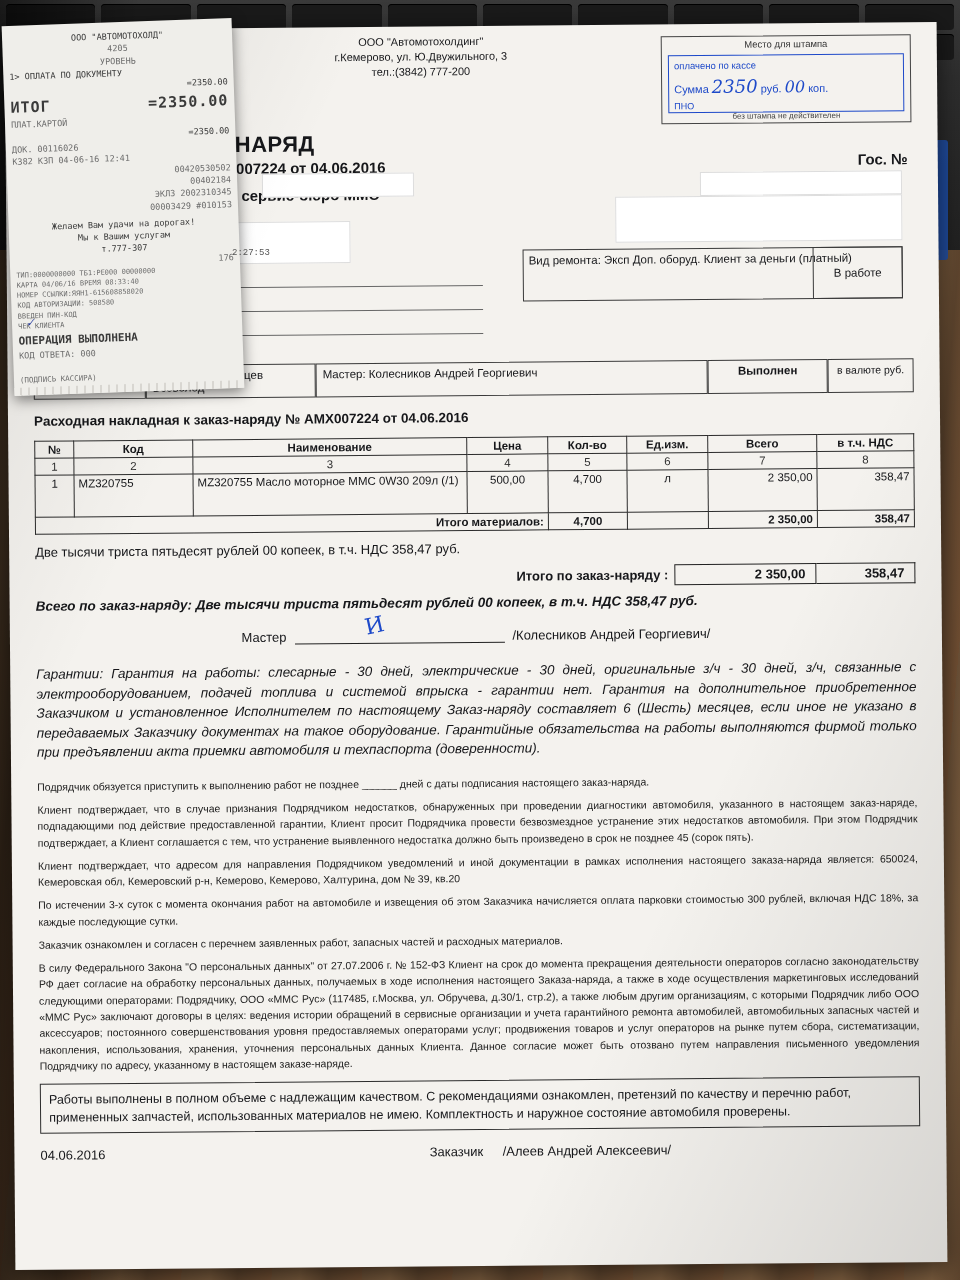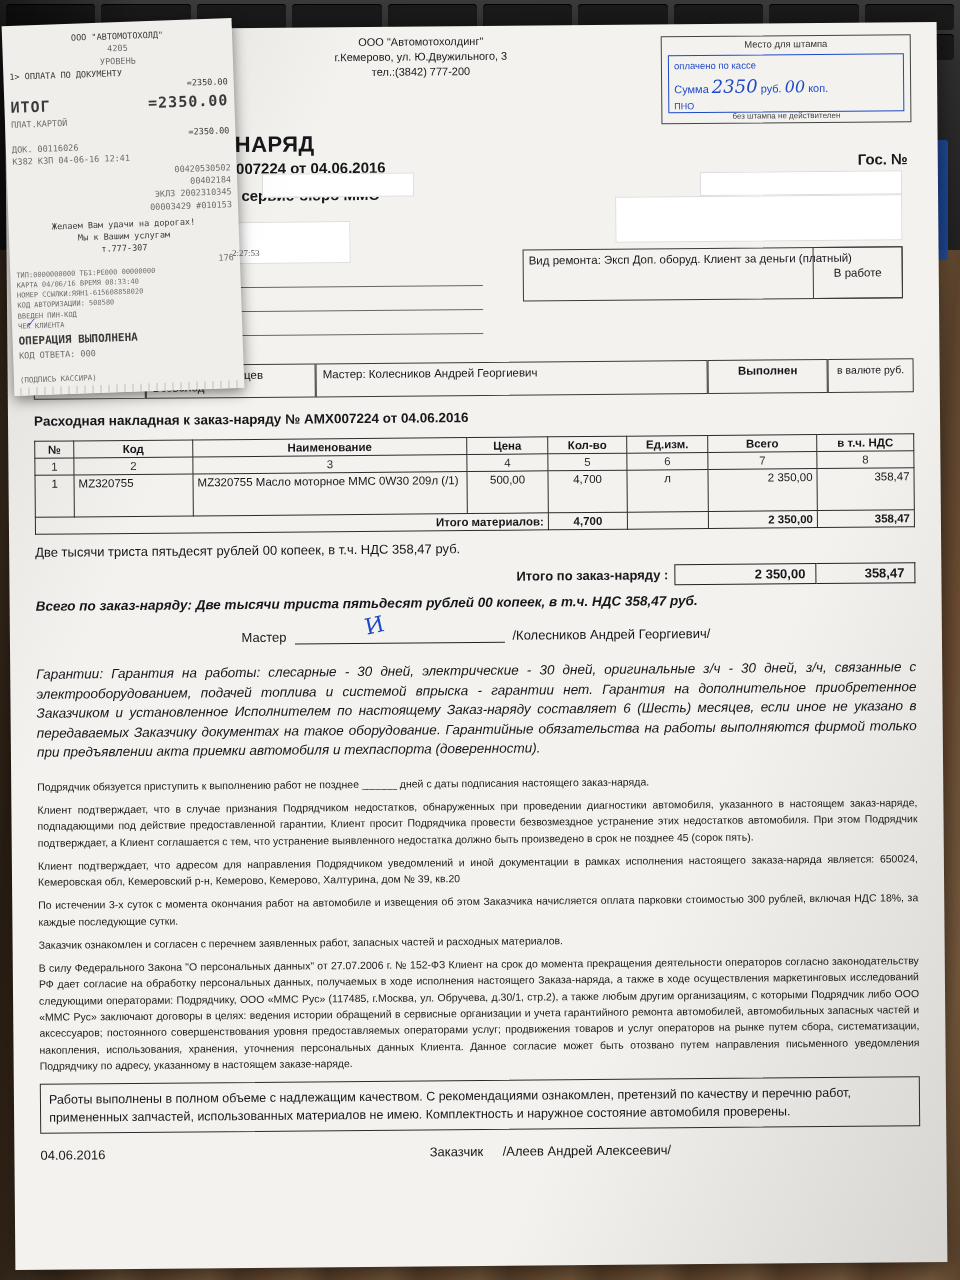--- a/index.html
+++ b/index.html
@@ -328,15 +328,15 @@
   <div class="faded" style="font-size:7px">КОД АВТОРИЗАЦИИ:              508580</div>
   <div class="faded" style="font-size:7px">ВВЕДЕН ПИН-КОД</div>
   <div class="faded" style="font-size:7px">ЧЕК КЛИЕНТА</div>
   <div class="md" style="margin-top:2px">ОПЕРАЦИЯ ВЫПОЛНЕНА</div>
   <div class="faded">КОД ОТВЕТА:       000</div>
   <div class="faded" style="margin-top:14px;font-size:7.5px">(ПОДПИСЬ КАССИРА)</div>
   <div class="stamp">✓</div>
   <div class="recv-edge"></div>
 </div>
 
-<div style="position:absolute;left:232px;top:248px;font-family:Liberation Serif, serif;font-size:9px;color:#555;">
+<div style="position:absolute;left:232px;top:248px;font-family:Liberation Mono, monospace;font-size:9px;color:#555;">
   <span>2:27:53</span>
 </div>
 
 </body></html>

